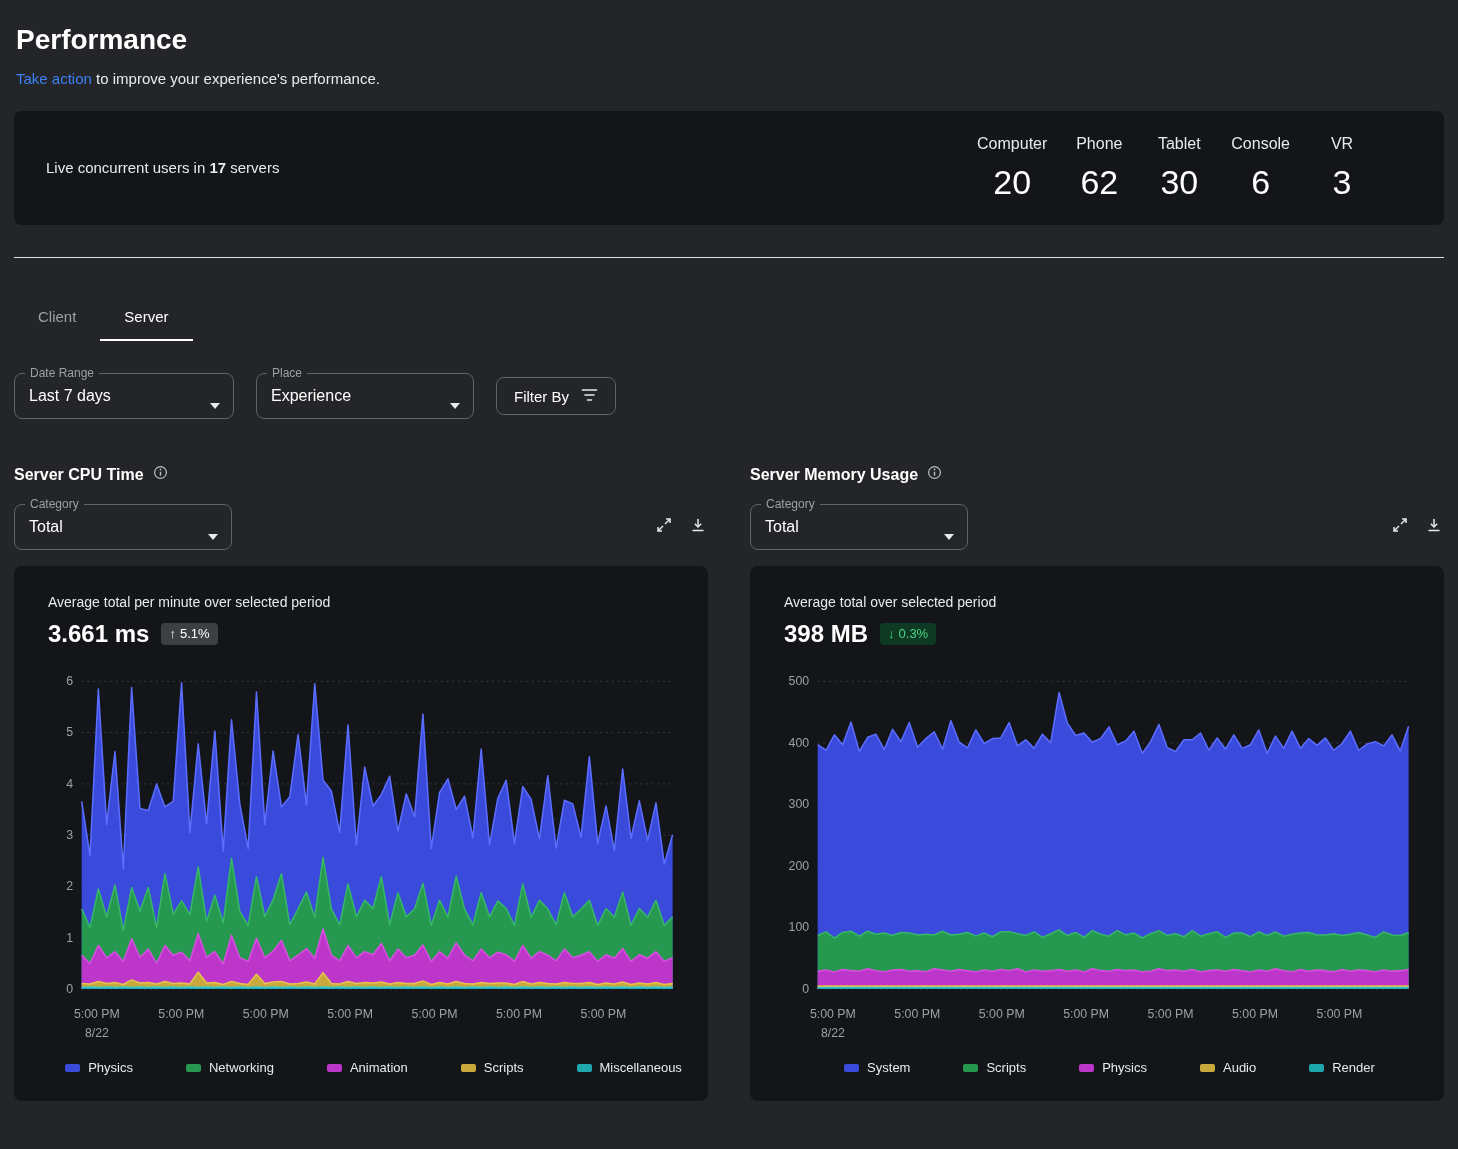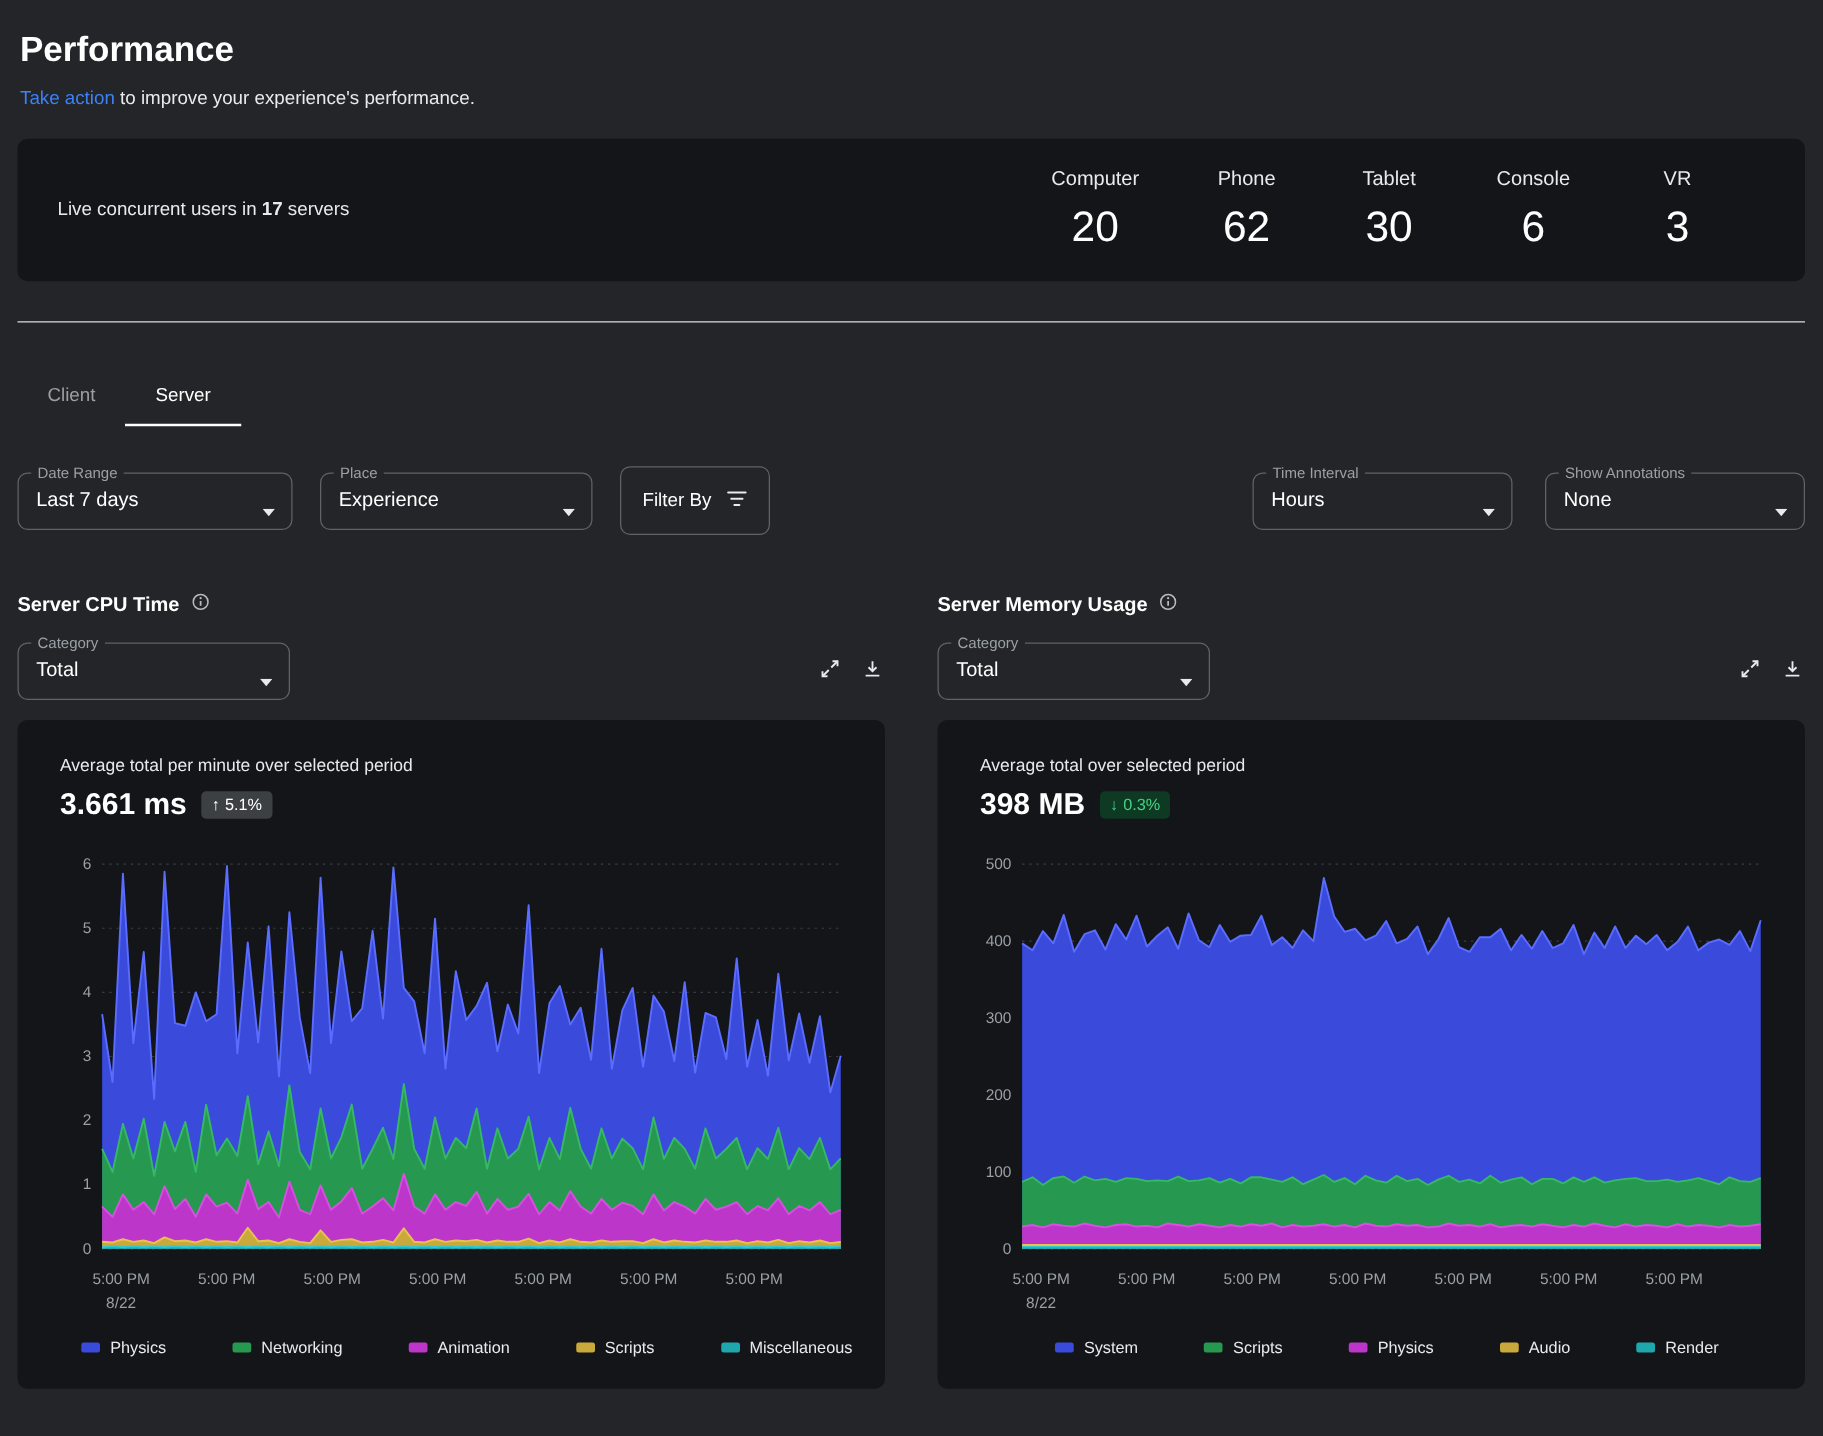--- a/index.html
+++ b/index.html
@@ -16,21 +16,21 @@
   .subtitle a { color: #3b82f6; text-decoration: none; cursor: pointer; }
 
   .stats-card {
     background: #131519; border-radius: 8px;
     margin-top: 24px; padding: 24px 32px 26px;
     display: flex; align-items: center;
   }
   .live-label { font-size: 15px; color: #e8eaed; }
   .live-label b { font-weight: 700; }
   .live-count { font-size: 44px; font-weight: 700; margin-top: 8px; line-height: 1; }
-  .devices { margin-left: auto; display: flex; gap: 58px; padding-right: 42px; }
+  .devices { margin-left: auto; display: flex; gap: 24px; padding-right: 42px; }
   .device { text-align: center; min-width: 56px; }
   .device-label { font-size: 16px; color: #e8eaed; }
   .device-value { font-size: 34px; font-weight: 300; margin-top: 12px; line-height: 1; }
 
   .divider { border: none; border-top: 1px solid #dadce0; margin: 32px 0 0; }
 
   .tabs { display: flex; margin-top: 40px; }
   .tab { padding: 10px 24px 14px; font-size: 15px; color: #9aa0a6; cursor: pointer; }
   .tab.active { color: #fff; border-bottom: 2px solid #fff; }
 
@@ -44,21 +44,21 @@
   }
   .dd-label {
     position: absolute; top: -8px; left: 10px; background: #232528;
     padding: 0 5px; font-size: 12px; color: #9aa0a6; white-space: nowrap;
   }
   .dd-value { font-size: 16px; color: #fff; white-space: nowrap; }
   .dd-caret { position: absolute; right: 13px; top: 21px; }
   .w220 { width: 220px; } .w218 { width: 218px; } .w208 { width: 208px; }
 
   .filter-btn {
-    height: 55px; margin-left: 22px; border: 1px solid #5f6368; border-radius: 8px;
+    height: 38px; margin-left: 22px; border: 1px solid #5f6368; border-radius: 8px;
     background: transparent; color: #fff; font-size: 15px; padding: 0 17px;
     display: inline-flex; align-items: center; gap: 12px; cursor: pointer;
     font-family: "Liberation Sans", sans-serif;
   }
 
   .charts { display: grid; grid-template-columns: 1fr 1fr; gap: 42px; margin-top: 46px; }
 
   .panel-head { display: flex; align-items: flex-end; gap: 9px; font-size: 16px; font-weight: 700; }
   .panel-controls { display: flex; align-items: center; margin: 20px 0 16px; }
   .icon-btns { margin-left: auto; display: flex; gap: 14px; align-items: center; padding-bottom: 4px; }
@@ -145,36 +145,20 @@
     <button class="filter-btn">
       <span>Filter By</span>
       <span><svg width="17" height="14" viewBox="0 0 17 14">
             <g stroke="#e8eaed" stroke-width="1.6" stroke-linecap="round">
               <line x1="1.5" y1="2" x2="15.5" y2="2"></line>
               <line x1="4" y1="7" x2="13" y2="7"></line>
               <line x1="6.5" y1="12" x2="10.5" y2="12"></line>
             </g>
           </svg></span>
     </button>
-    <div class="filters-right">
-      <div class="dd w208">
-        <span class="dd-label">Time Interval</span>
-        <span class="dd-value">Hours</span>
-        <span class="dd-caret"><svg width="10" height="6" viewBox="0 0 10 6">
-              <path d="M0 0 L10 0 L5 6 Z" fill="#e8eaed"></path>
-            </svg></span>
-      </div>
-      <div class="dd w208">
-        <span class="dd-label">Show Annotations</span>
-        <span class="dd-value">None</span>
-        <span class="dd-caret"><svg width="10" height="6" viewBox="0 0 10 6">
-              <path d="M0 0 L10 0 L5 6 Z" fill="#e8eaed"></path>
-            </svg></span>
-      </div>
-    </div>
   </div>
 
   <div class="charts">
 
     <div>
       <div class="panel-head">
         <span>Server CPU Time</span>
         <span><svg width="15" height="15" viewBox="0 0 16 16">
               <circle cx="8" cy="8" r="6.3" fill="none" stroke="#b8bcc2" stroke-width="1.3"></circle>
               <line x1="8" y1="7.2" x2="8" y2="11.4" stroke="#b8bcc2" stroke-width="1.5"></line>

